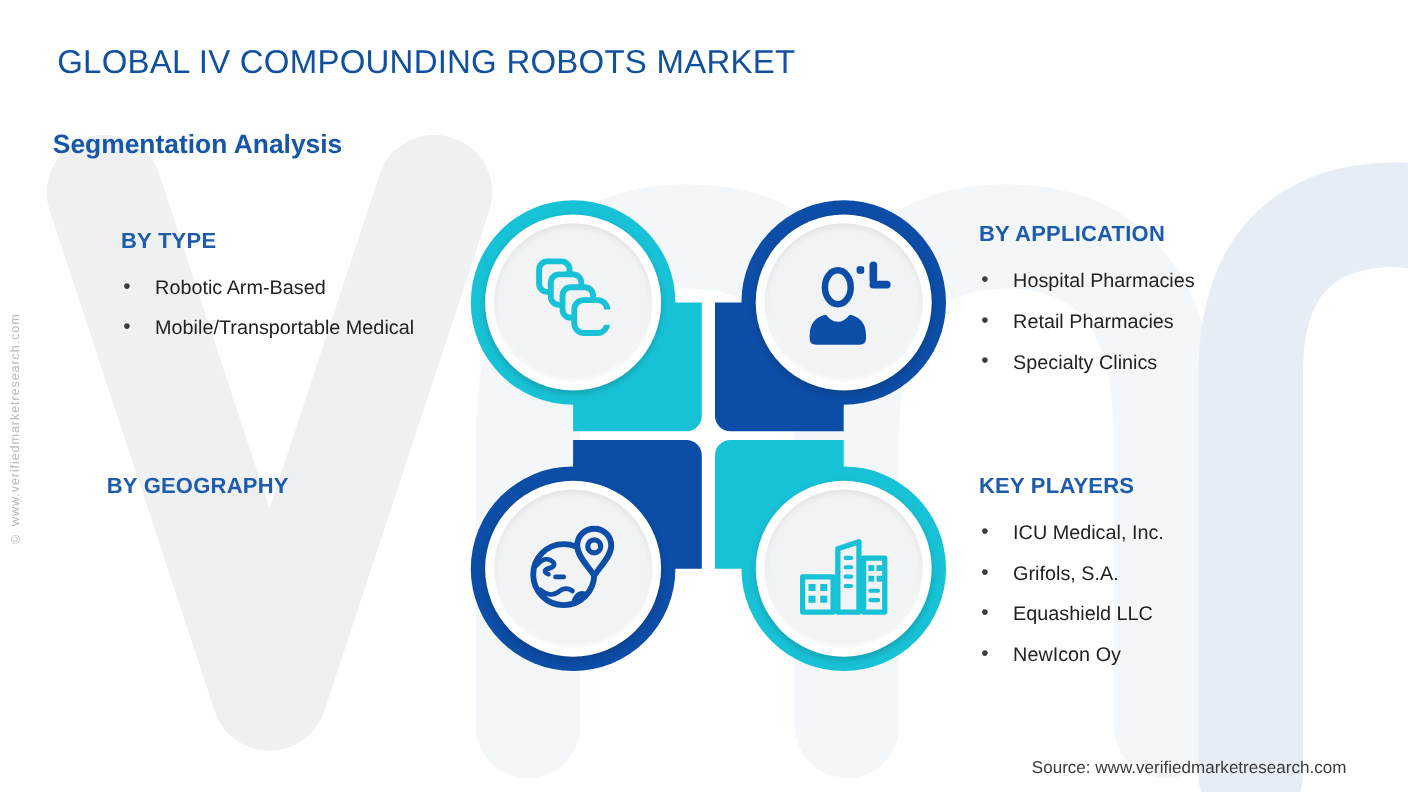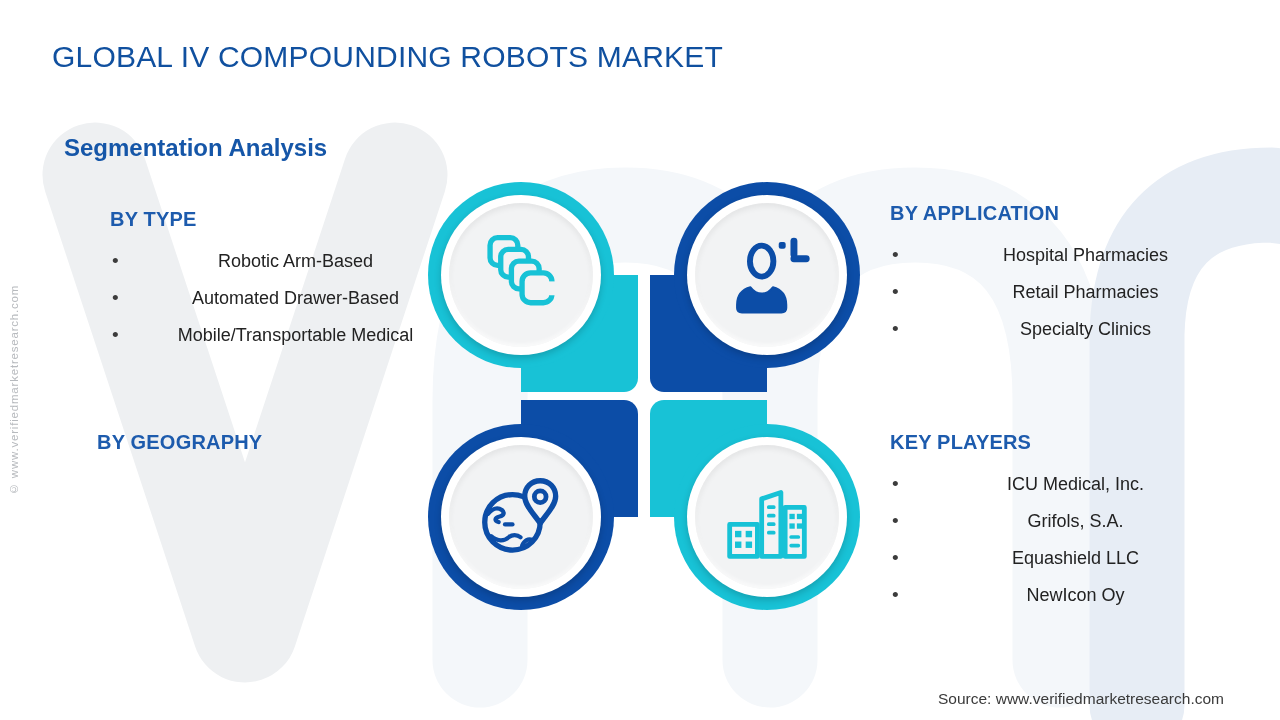--- a/index.html
+++ b/index.html
@@ -9,39 +9,39 @@
     font-family:"Liberation Sans",sans-serif;
   }
   
   .watermark{position:absolute;left:0;top:0;width:1280px;height:720px;pointer-events:none;}
   
   .title{
     position:absolute;left:48px;top:36px;margin:4px;
     font-size:30px;font-weight:normal;color:#10509f;letter-spacing:.2px;
   }
   .subtitle{
-    position:absolute;left:48px;top:118px;margin:16px;
+    position:absolute;left:48px;top:118px;margin:0;
     font-size:24px;font-weight:bold;color:#1556a8;
   }
   
   .logo{position:absolute;left:958px;top:26px;display:flex;align-items:flex-start;}
   .logo-mark{width:138px;height:78px;}
   .logo-text{margin-left:12px;margin-top:10px;color:#29b1c4;font-weight:bold;
     font-size:19px;letter-spacing:2.6px;line-height:21px;white-space:nowrap;}
   .logo-text sup{font-size:10px;letter-spacing:0;vertical-align:9px;margin-left:2px;}
   
   .side-copyright{
     position:absolute;left:8px;top:240px;height:300px;
     writing-mode:vertical-rl;transform:rotate(180deg);
     font-size:11.5px;color:#b7babe;letter-spacing:.8px;text-align:center;
   }
   
   .sec{position:absolute;width:340px;}
   .sec h3{margin:0 0 20px 0;font-size:20px;font-weight:bold;color:#1d5bad;letter-spacing:.2px;}
-  .sec ul{margin:0;padding:0;list-style:none;text-align:center;}
+  .sec ul{margin:0;padding:0;list-style:none;}
   .sec li{position:relative;padding-left:31px;font-size:18px;color:#222222;margin-bottom:16px;line-height:21px;}
   .sec li::before{content:"\2022";position:absolute;left:2px;top:-1px;color:#3c3c3c;font-size:19px;}
   .sec-type{left:97px;top:208px;margin-left:13px;}
   .sec-app{left:890px;top:202px;width:360px;}
   .sec-geo{left:97px;top:431px;}
   .sec-players{left:890px;top:431px;}
   
   .quadgrid{position:absolute;left:428px;top:182px;width:432px;height:428px;}
   .tile{position:absolute;width:210px;height:210px;}
   .tile-tl{left:0;top:0;}
@@ -84,21 +84,20 @@
   <div class="side-copyright">© www.verifiedmarketresearch.com</div>
 
   <h1 class="title">GLOBAL IV COMPOUNDING ROBOTS MARKET</h1>
   <h2 class="subtitle">Segmentation Analysis</h2>
 
 
   <div class="sec sec-type">
     <h3>BY TYPE</h3>
     <ul>
       <li><span>Robotic Arm-Based</span></li>
-      <li><span>Automated Drawer-Based</span></li>
       <li><span>Mobile/Transportable Medical</span></li>
     </ul>
   </div>
 
   <div class="sec sec-app">
     <h3>BY APPLICATION</h3>
     <ul>
       <li><span>Hospital Pharmacies</span></li>
       <li><span>Retail Pharmacies</span></li>
       <li><span>Specialty Clinics</span></li>

